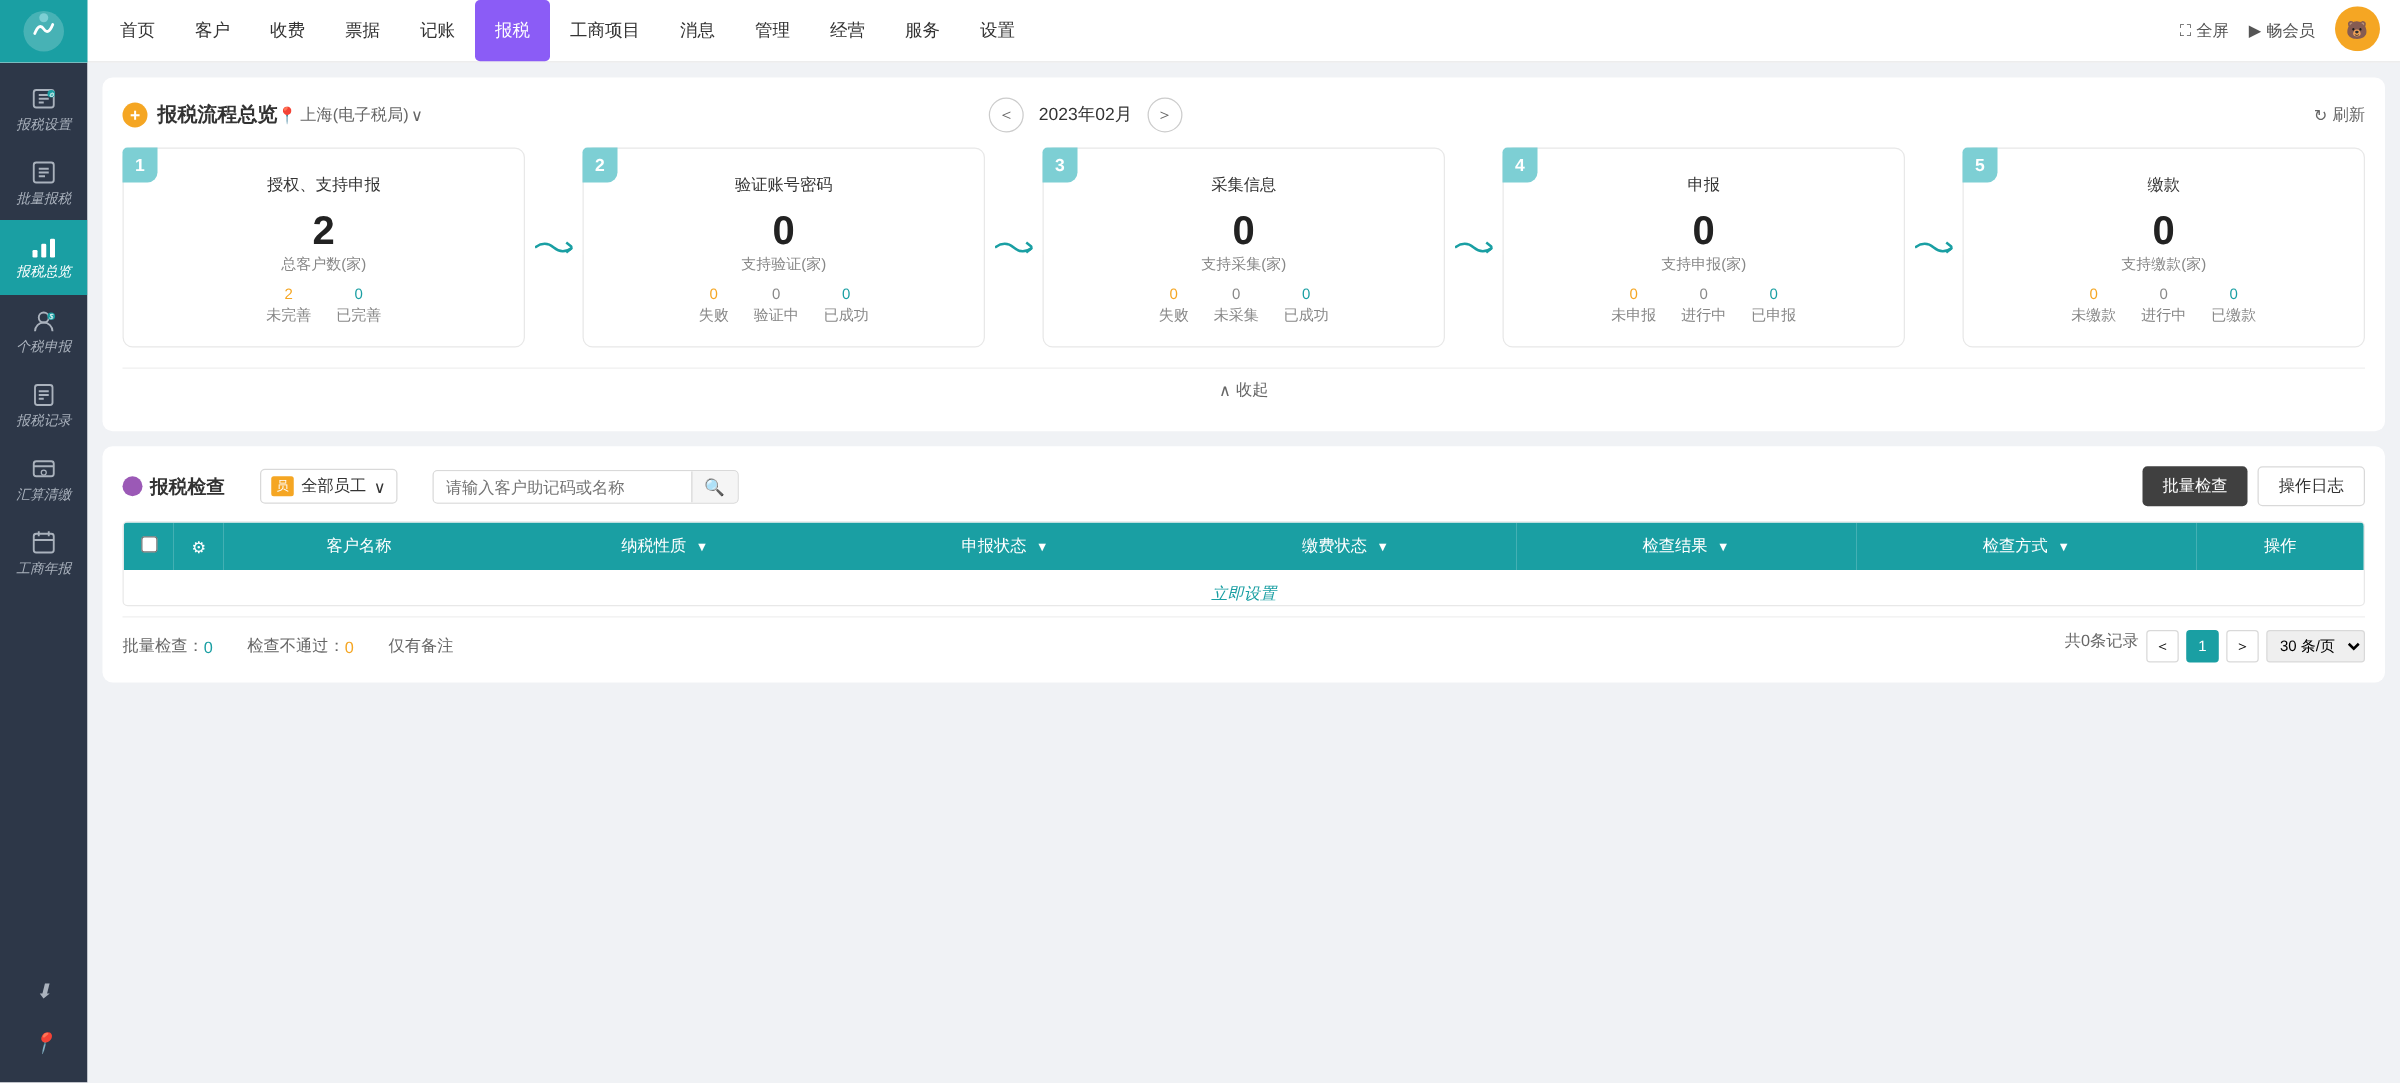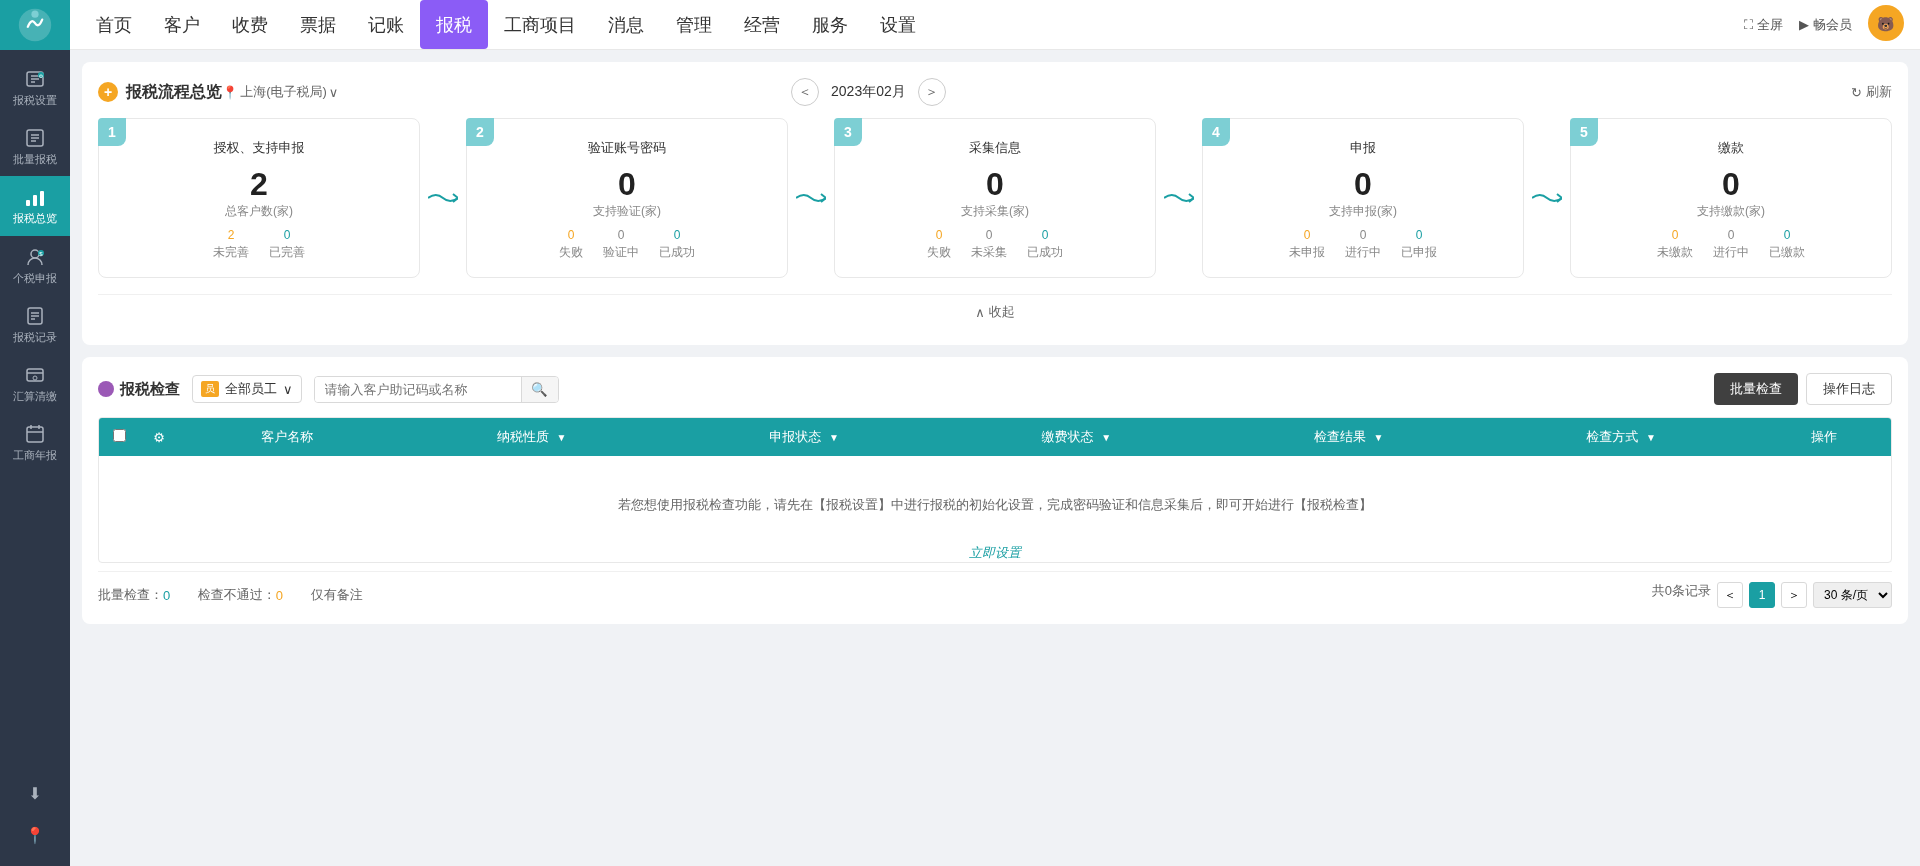--- a/index.html
+++ b/index.html
@@ -35,21 +35,21 @@
       padding: 0 10px;
       height: 100%;
     }
     .nav-item {
       padding: 0 16px;
       height: 100%;
       display: flex;
       align-items: center;
       cursor: pointer;
       color: #333;
-      font-size: 18px;
+      font-size: 14px;
       white-space: nowrap;
     }
     .nav-item.active {
       background: #8b5cf6;
       color: #fff;
       border-radius: 4px;
     }
     .nav-right {
       display: flex;
       align-items: center;
@@ -85,20 +85,21 @@
       display: flex;
       flex-direction: column;
       align-items: center;
       justify-content: center;
       width: 100%;
       padding: 10px 0;
       color: #aab2bd;
       cursor: pointer;
       font-size: 11px;
       gap: 4px;
+      font-style: italic;
     }
     .sidebar-item.active { background: #1a9fa3; color: #fff; }
     .sidebar-icon {
       width: 22px;
       height: 22px;
       display: flex;
       align-items: center;
       justify-content: center;
       font-size: 16px;
     }
@@ -244,21 +245,21 @@
     
     .check-section {
       background: #fff;
       margin: 0 12px 12px;
       border-radius: 8px;
       padding: 16px;
     }
     .check-header {
       display: flex;
       align-items: center;
-      gap: 12px;
+      gap: 28px;
       margin-bottom: 12px;
     }
     .check-title {
       font-size: 15px;
       font-weight: bold;
       color: #333;
       display: flex;
       align-items: center;
       gap: 6px;
     }
@@ -780,21 +781,20 @@
                 <span>检查方式</span>
                 <span class="filter-icon">▼</span>
               </th>
               <th>
                 <span>操作</span>
               </th>
             </tr>
           </thead>
         </table>
         <div class="table-scroll-area">
-          <div class="empty-tip">若您想使用报税检查功能，请先在【报税设置】中进行报税的初始化设置，完成密码验证和信息采集后，即可开始进行【报税检查】</div>
           <a class="set-link" href="#">立即设置</a>
         </div>
       </div>
 
       <div class="table-footer">
         <span>批量检查：</span>
         <span class="footer-link pass">0</span>
         <span style="margin: 0 12px;">&nbsp;</span>
         <span>检查不通过：</span>
         <span class="footer-link">0</span>

